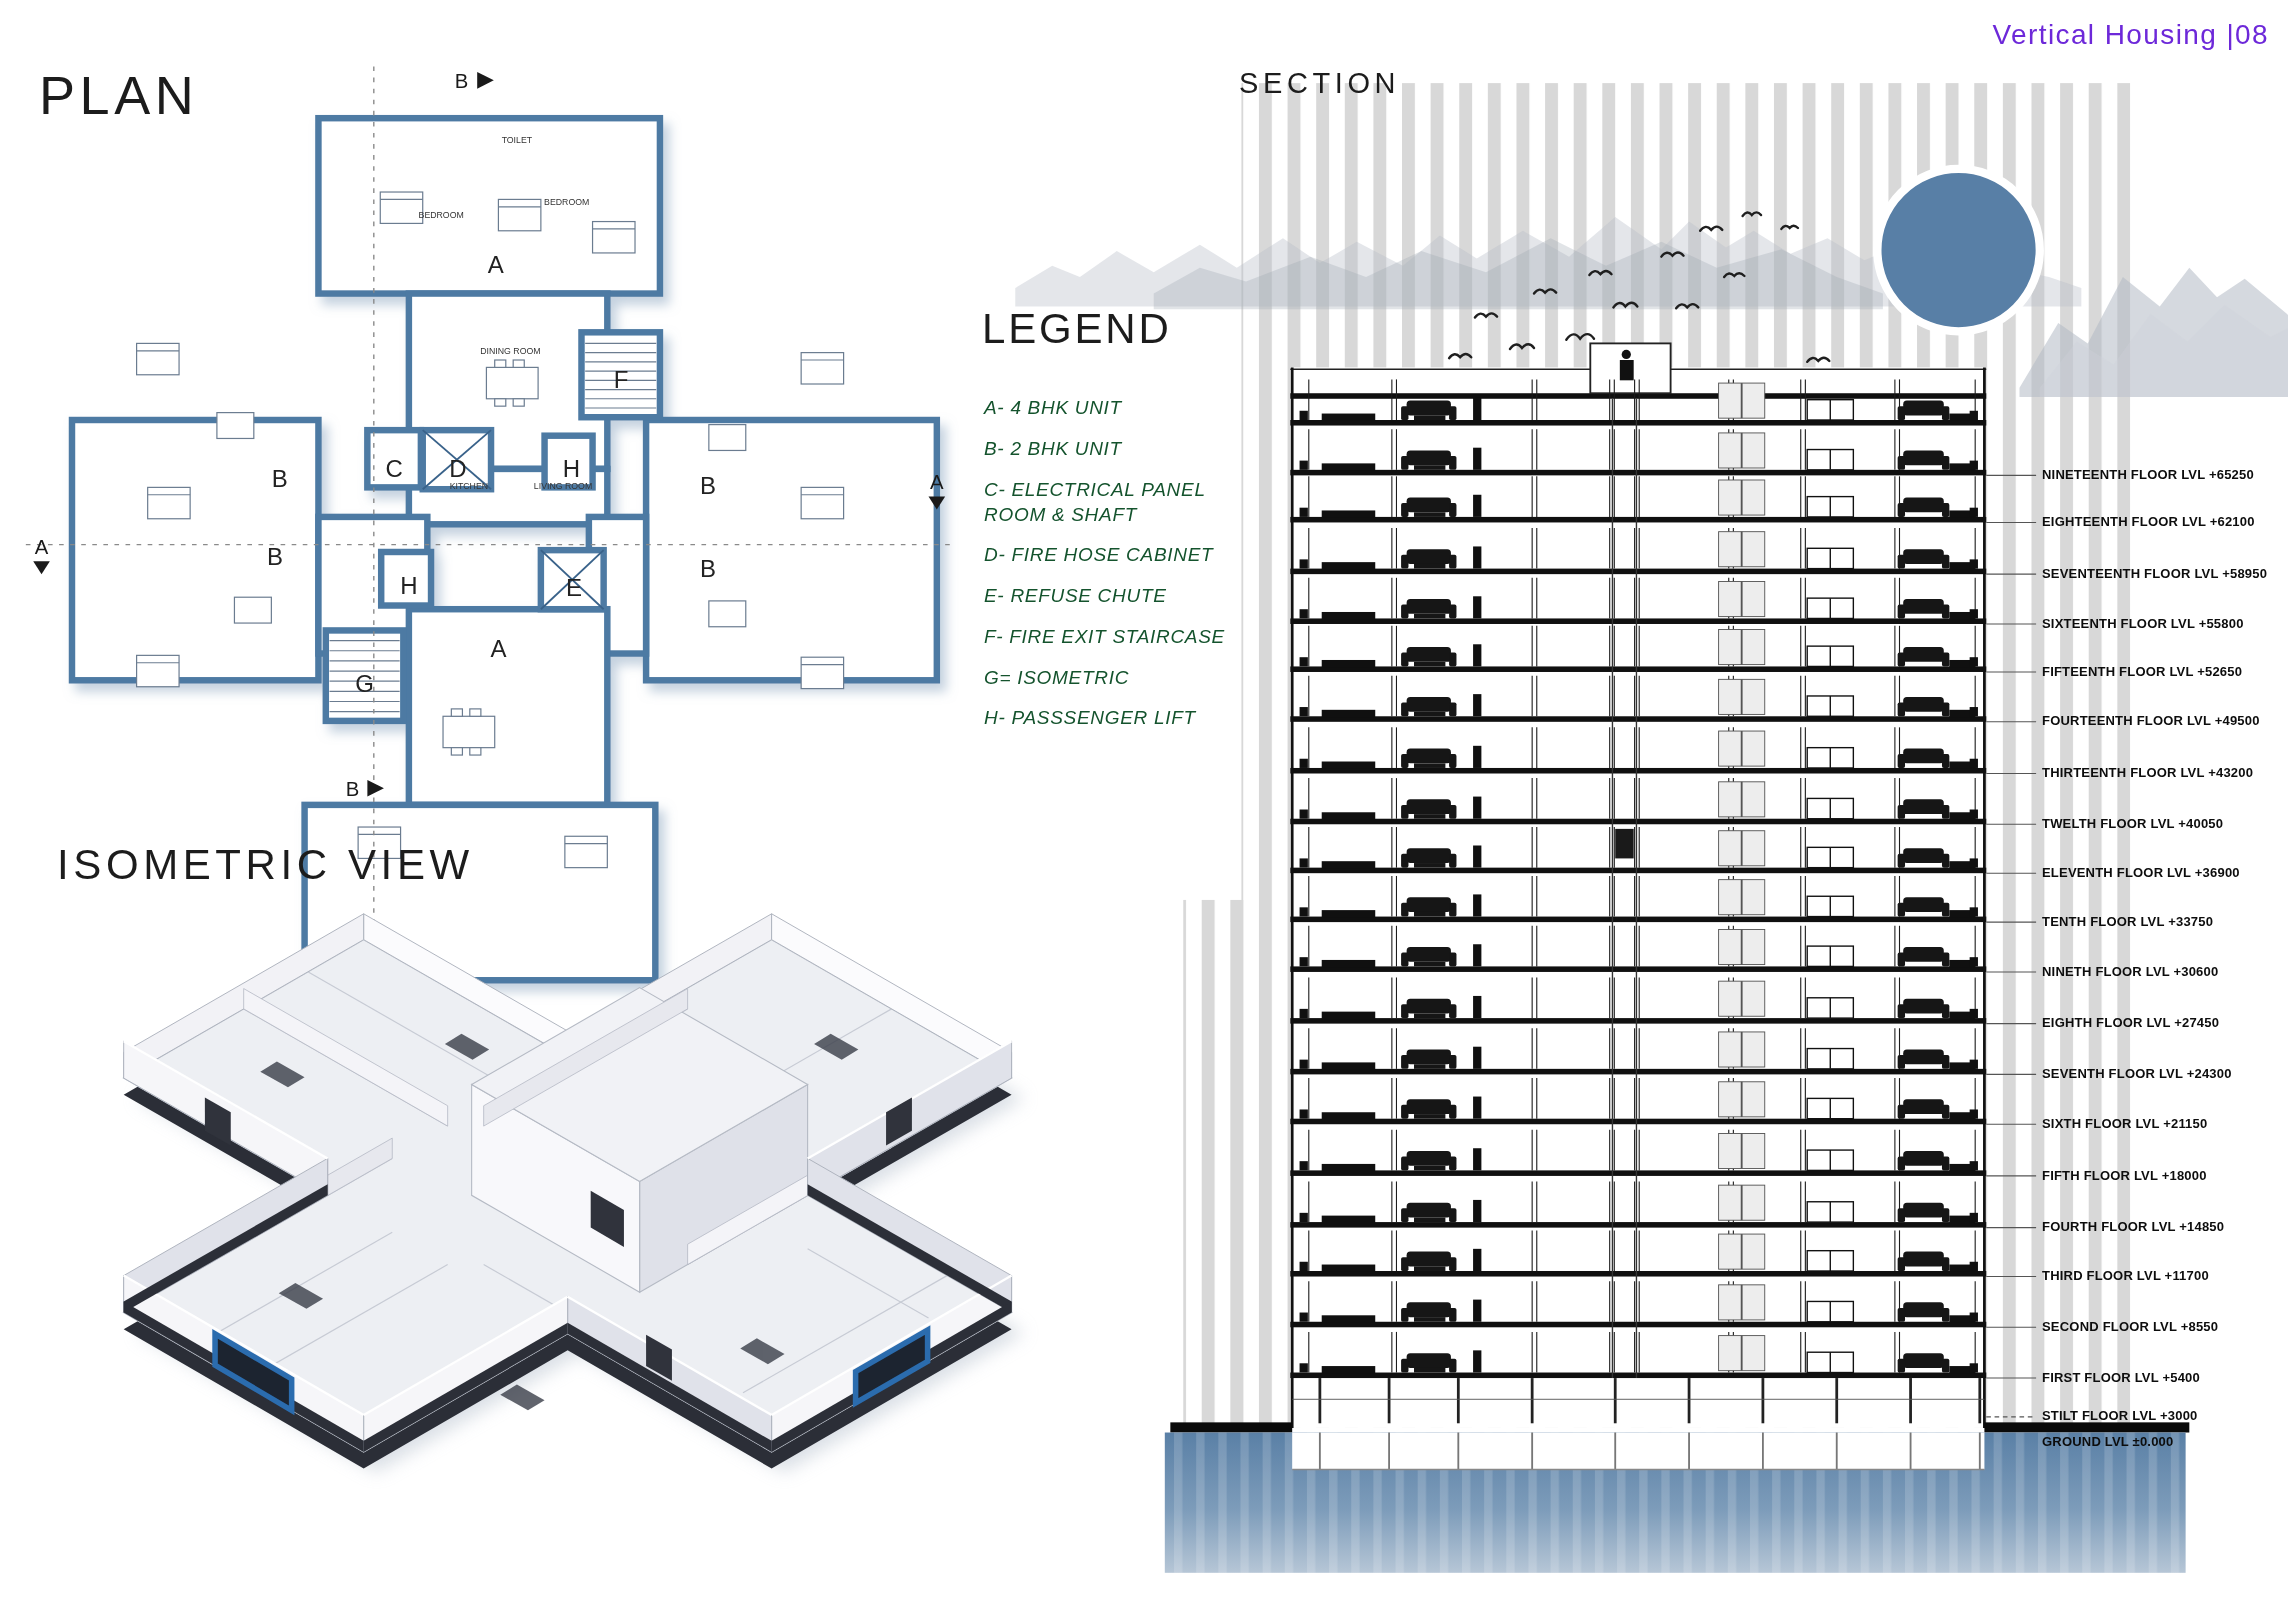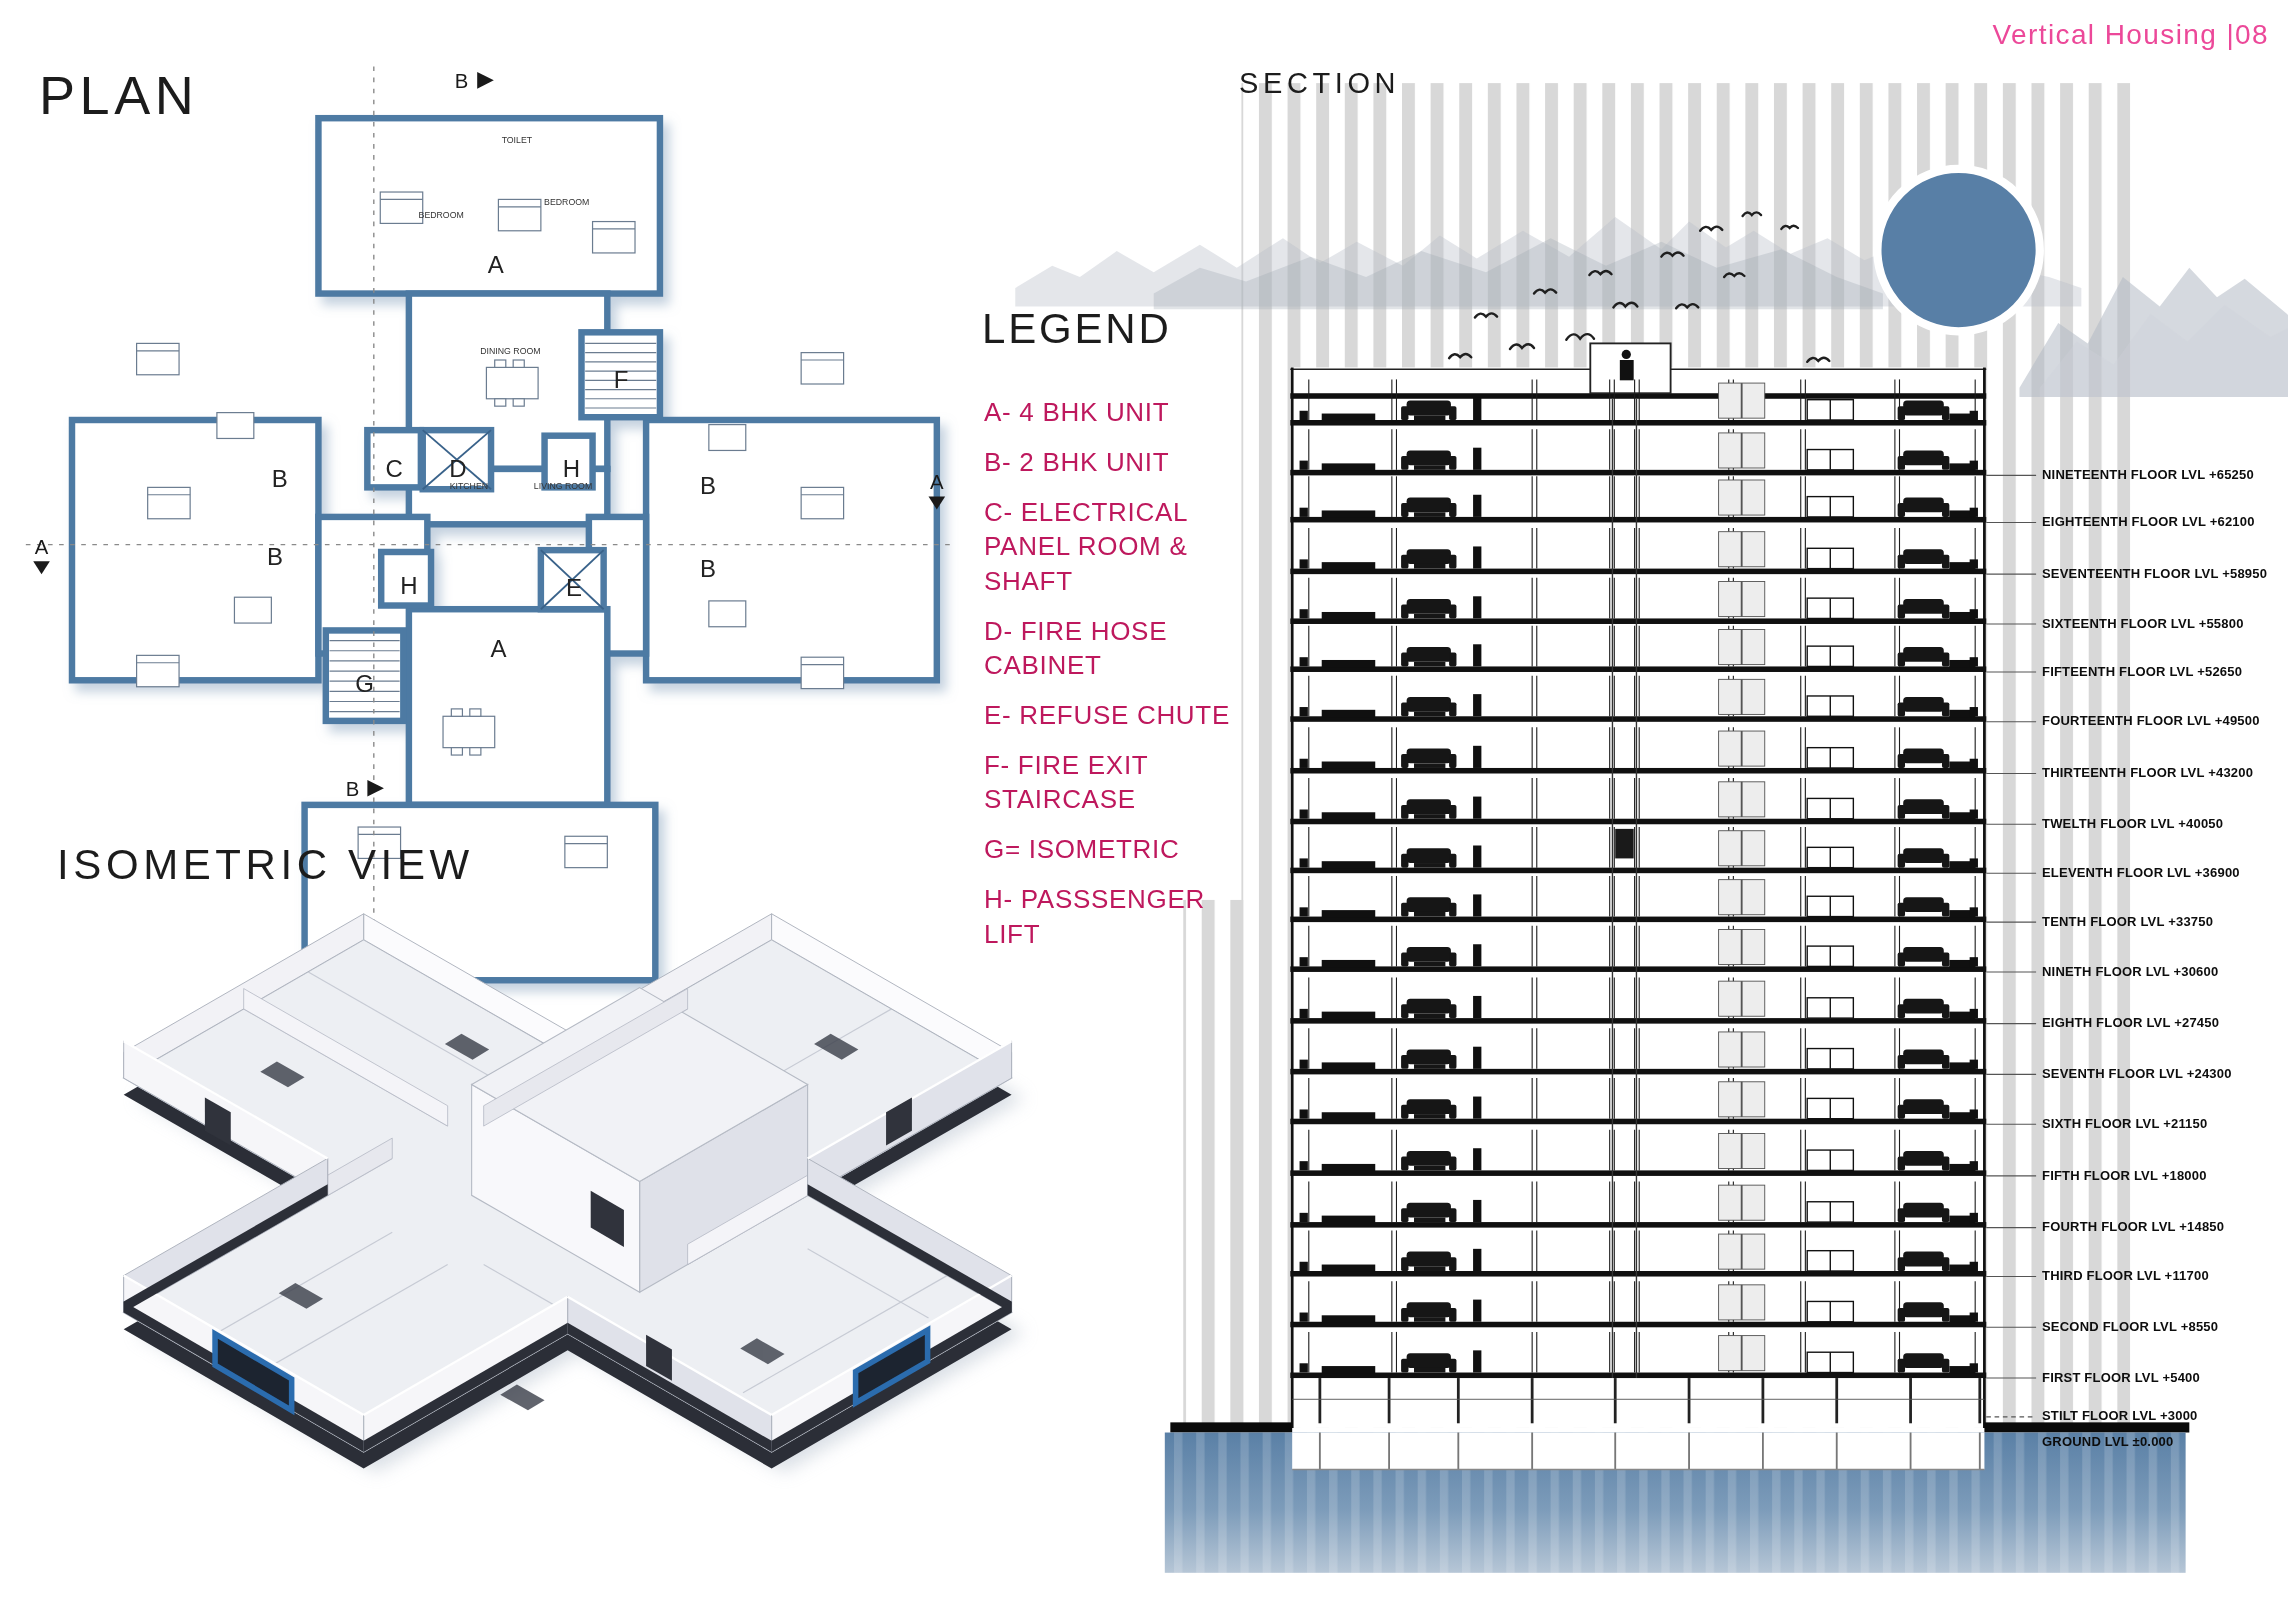--- a/index.html
+++ b/index.html
@@ -4,23 +4,23 @@
 <style>
   html,body{margin:0;padding:0;background:#fff;}
   body{width:2289px;height:1619px;overflow:hidden;font-family:"Liberation Sans",sans-serif;}
   .board{position:relative;width:2289px;height:1619px;background:#ffffff;}
   .art{position:absolute;left:0;top:0;width:2289px;height:1619px;}
   .ttl{position:absolute;color:#1c1c1c;letter-spacing:4.6px;font-weight:400;white-space:nowrap;margin-top:36px;}
   #plan-title{left:39px;top:28px;font-size:54px;}
   #section-title{left:1239px;top:31px;font-size:29px;}
   #iso-title{left:57px;top:805px;font-size:42px;}
   #legend-title{left:982px;top:269px;font-size:42px;letter-spacing:2.8px;}
-  #page-header{position:absolute;right:20px;top:18.5px;font-size:28px;color:#ec4899;letter-spacing:1.4px;}
+  #page-header{position:absolute;right:20px;top:18.5px;font-size:28px;color:#6d28d9;letter-spacing:1.4px;}
   .legend-items{position:absolute;left:984px;top:395px;width:268px;}
-  .legend-item{font-size:26px;color:#be185d;letter-spacing:0.7px;line-height:1.32;margin-bottom:15.7px;}
+  .legend-item{font-size:19px;color:#14532d;letter-spacing:0.7px;line-height:1.32;margin-bottom:15.7px;font-style:italic;}
   .flabel{position:absolute;left:2042px;width:242px;font-size:13px;font-weight:700;color:#0d0d0d;letter-spacing:0.2px;white-space:nowrap;}
 </style>
 </head>
 <body>
 
 <div class="board">
 
 <svg class="art" viewBox="0 0 2480 1754">
 <defs>
   <pattern id="stripes" width="31" height="10" patternUnits="userSpaceOnUse">

